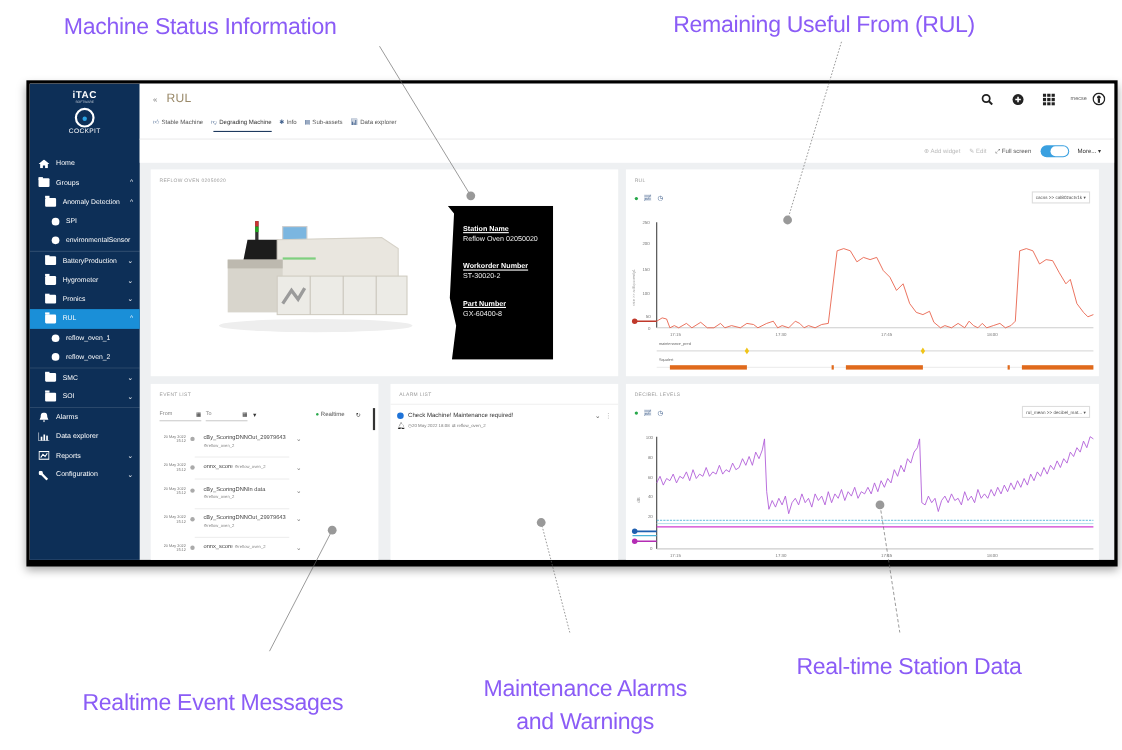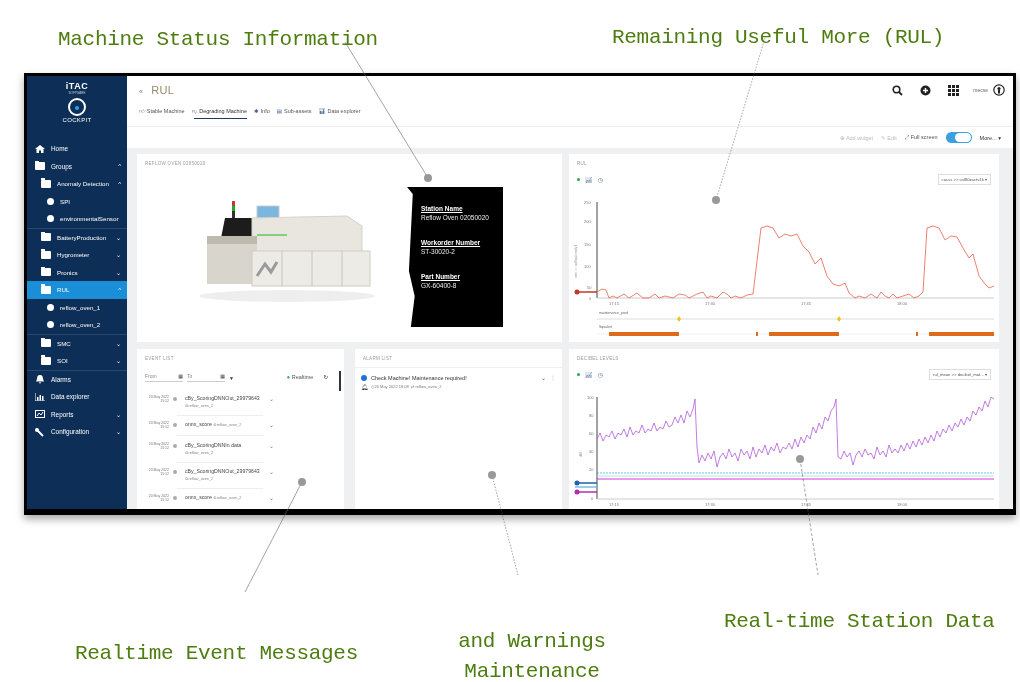--- a/index.html
+++ b/index.html
@@ -1,20 +1,20 @@
 <!DOCTYPE html>
 <html><head>
 <meta charset="utf-8">
 <style>
   * { box-sizing: border-box; margin: 0; padding: 0; }
   html, body { width: 1020px; height: 682px; background: #ffffff; overflow: hidden; font-family: "Liberation Sans", sans-serif; }
   .stage { position: relative; width: 1020px; height: 682px; }
 
   
-  .callout { position: absolute; font-family: Liberation Mono, monospace; color: #4d7c0f; font-size: 21px; letter-spacing: -0.3px; text-align: center; line-height: 30px; margin-top: 15px; }
+  .callout { position: absolute; font-family: Liberation Sans, sans-serif; color: #8b5cf6; font-size: 21px; letter-spacing: -0.3px; text-align: center; line-height: 30px; }
   .leader { position: absolute; left: 0; top: 0; width: 1020px; height: 682px; pointer-events: none; }
 
   
   .frame { position: absolute; left: 24px; top: 73px; width: 992px; height: 442px; background: #000; box-shadow: 0 4px 8px rgba(0,0,0,0.35); }
   .app { position: absolute; left: 3px; top: 3px; width: 986px; height: 433px; background: #eef0f2; overflow: hidden; }
 
   
   .sidebar { position: absolute; left: 0; top: 0; width: 100px; height: 433px; background: #0d2f57; color: #fff; }
   .logo { height: 64px; text-align: center; padding-top: 5px; }
   .logo-text { font-size: 9px; font-weight: bold; letter-spacing: 0.5px; }
@@ -91,25 +91,25 @@
   .alarm-kebab { position: absolute; right: 6px; top: 6px; font-size: 6px; color: #999; }
 
   svg text { font-family: "Liberation Sans", sans-serif; }
 </style>
 </head>
 <body>
 
 <div class="stage">
 
   <div class="callout" style="left:58px; top:10px;">Machine Status Information</div>
-  <div class="callout" style="left:612px; top:8px;">Remaining Useful More (RUL)</div>
+  <div class="callout" style="left:612px; top:8px;">Remaining Useful From (RUL)</div>
   <div class="callout" style="left:75px; top:624px;">Realtime Event Messages</div>
   <div class="callout" style="left:422px; top:612px; width:220px;">
+    <div>Maintenance Alarms</div>
     <div>and Warnings</div>
-    <div>Maintenance Alarms</div>
   </div>
   <div class="callout" style="left:724px; top:592px;">Real-time Station Data</div>
 
   <div class="frame">
     <div class="app">
 
       <div class="sidebar">
         <div class="logo">
           <div class="logo-text">iTAC</div>
           <div class="logo-sub">SOFTWARE</div>

